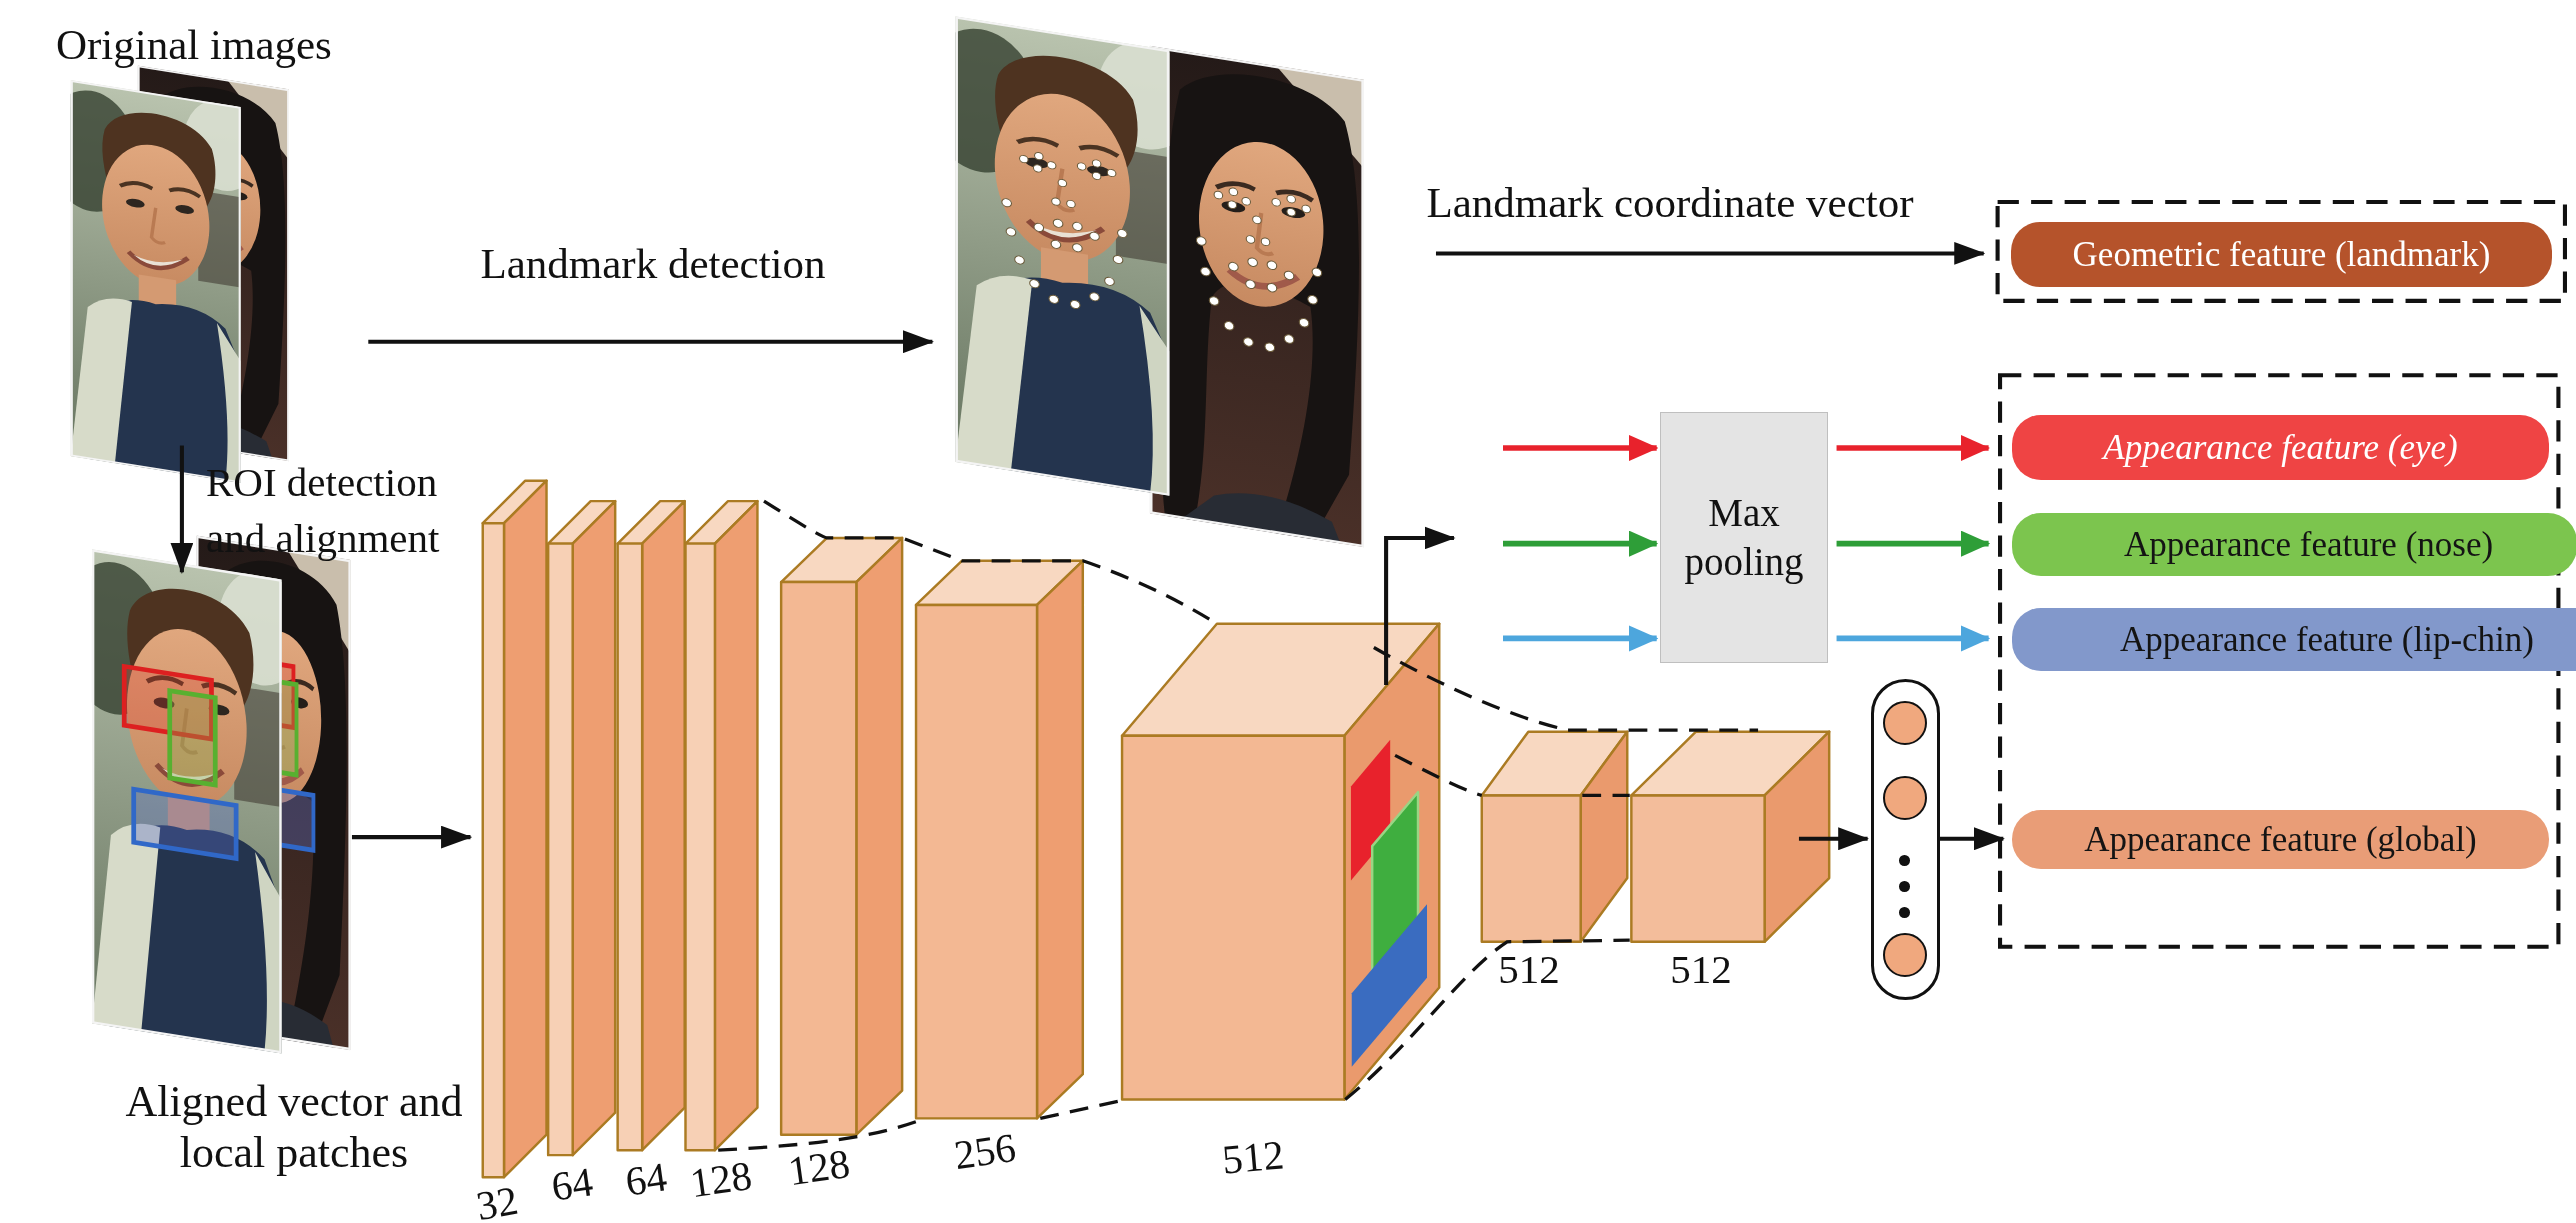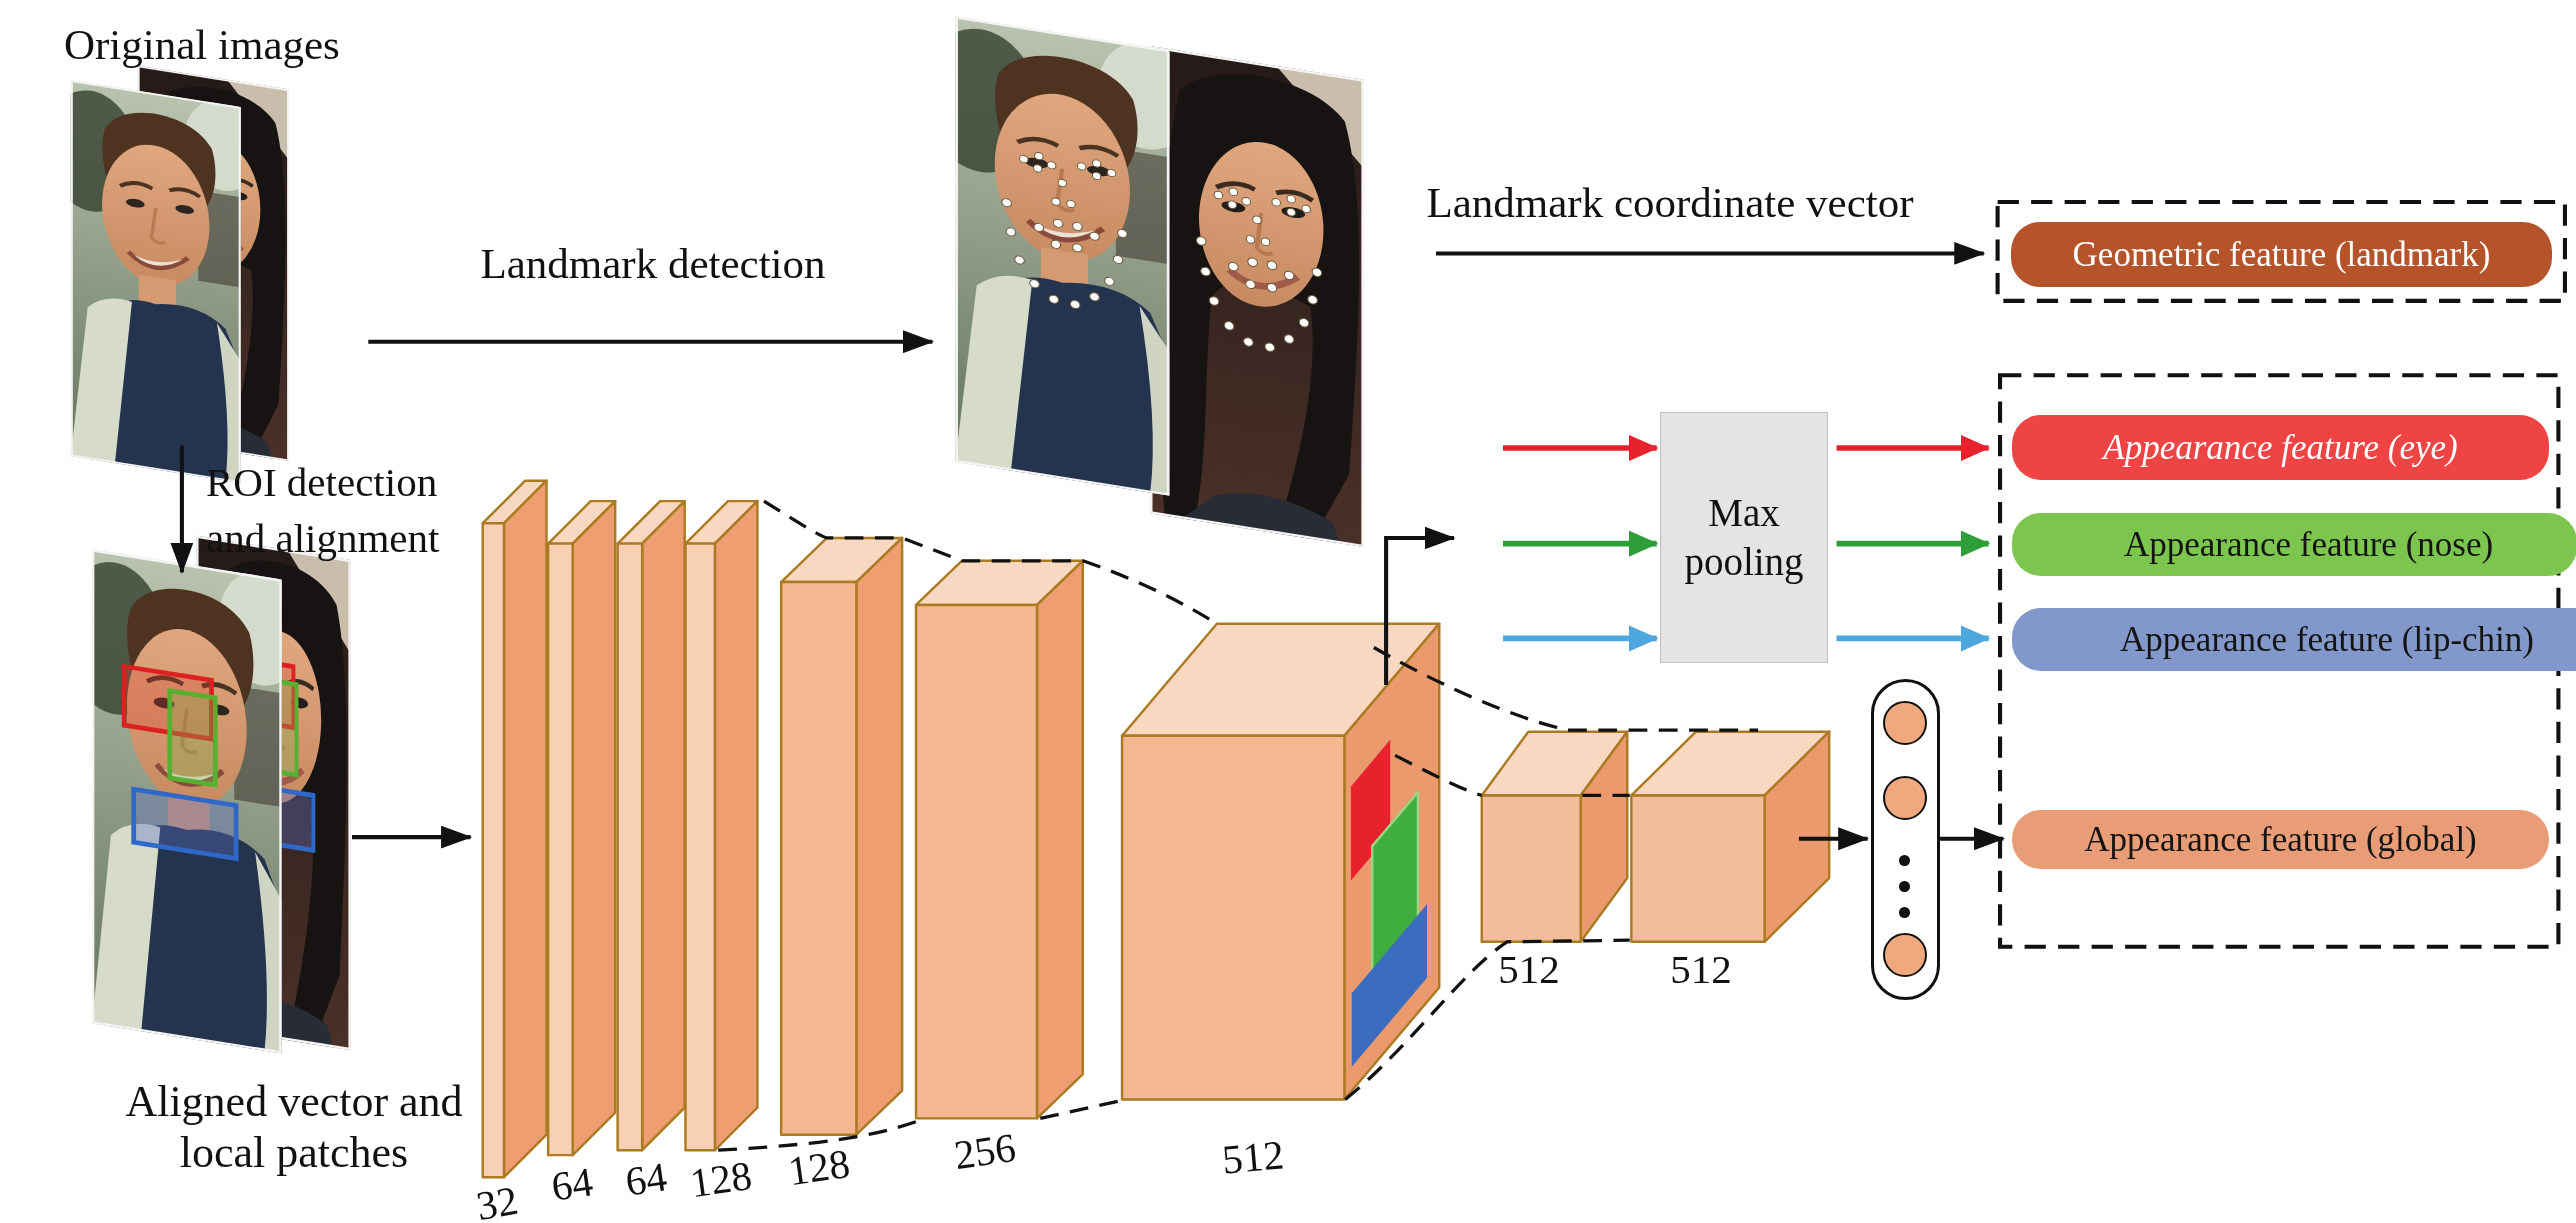--- a/index.html
+++ b/index.html
@@ -236,21 +236,21 @@
     <g stroke-width="7" fill="none">
       <line x1="1838" y1="548" x2="2026" y2="548" stroke="#e8222c" marker-end="url(#mred)"></line>
       <line x1="1838" y1="665" x2="2026" y2="665" stroke="#2e9e38" marker-end="url(#mgrn)"></line>
       <line x1="1838" y1="781" x2="2026" y2="781" stroke="#4da6dd" marker-end="url(#mblu)"></line>
       <line x1="2246" y1="548" x2="2432" y2="548" stroke="#e8222c" marker-end="url(#mred)"></line>
       <line x1="2246" y1="665" x2="2432" y2="665" stroke="#2e9e38" marker-end="url(#mgrn)"></line>
       <line x1="2246" y1="781" x2="2432" y2="781" stroke="#4da6dd" marker-end="url(#mblu)"></line>
     </g>
   </svg>
 
-  <div class="lbl" style="left:64px;top:19.6px;text-align:right;">Original images</div>
+  <div class="lbl" style="left:56px;top:19.6px;text-align:right;">Original images</div>
   <div class="lbl lbl-c" style="left:1670px;top:178px;">Landmark coordinate vector</div>
   <div class="lbl lbl-c" style="left:653px;top:239px;">Landmark detection</div>
   <div class="lbl" style="left:206px;top:458px;font-size:41px;">ROI detection</div>
   <div class="lbl" style="left:206px;top:514px;font-size:41px;">and alignment</div>
   <div class="lbl lbl-c" style="left:294px;top:1076px;font-size:44px;">Aligned vector and</div>
   <div class="lbl lbl-c" style="left:294px;top:1127px;font-size:44px;">local patches</div>
 
   <div class="num" style="left:497px;top:1179px;transform:translateX(-50%) rotate(-10deg);">32</div>
   <div class="num" style="left:572px;top:1160px;transform:translateX(-50%) rotate(-8deg);">64</div>
   <div class="num" style="left:646px;top:1155px;transform:translateX(-50%) rotate(-8deg);">64</div>

